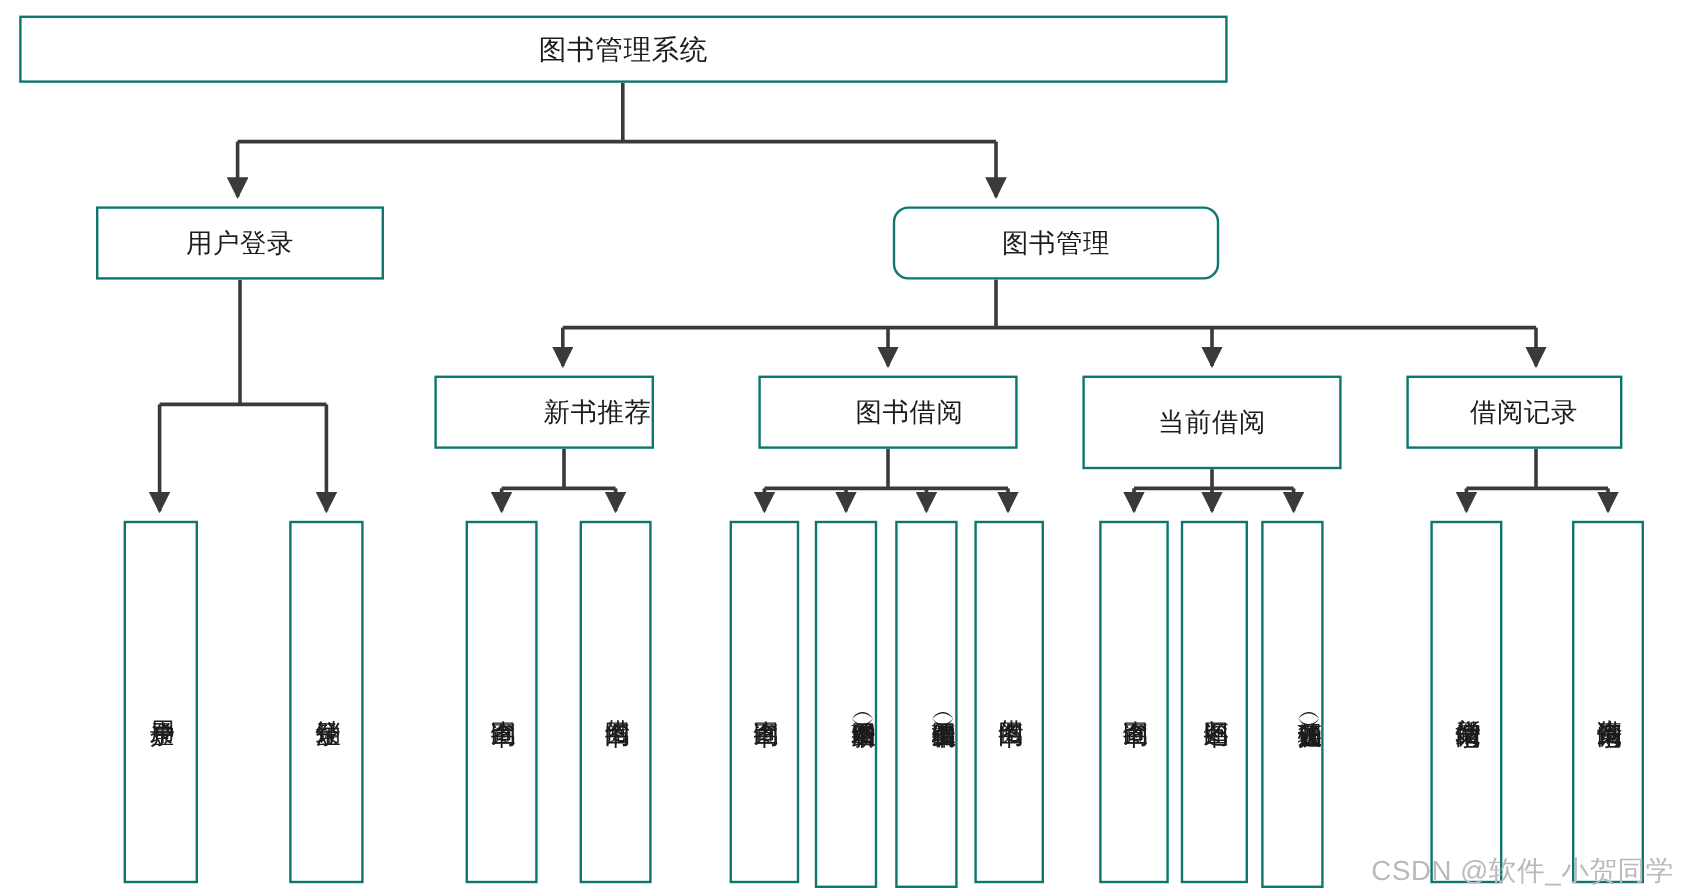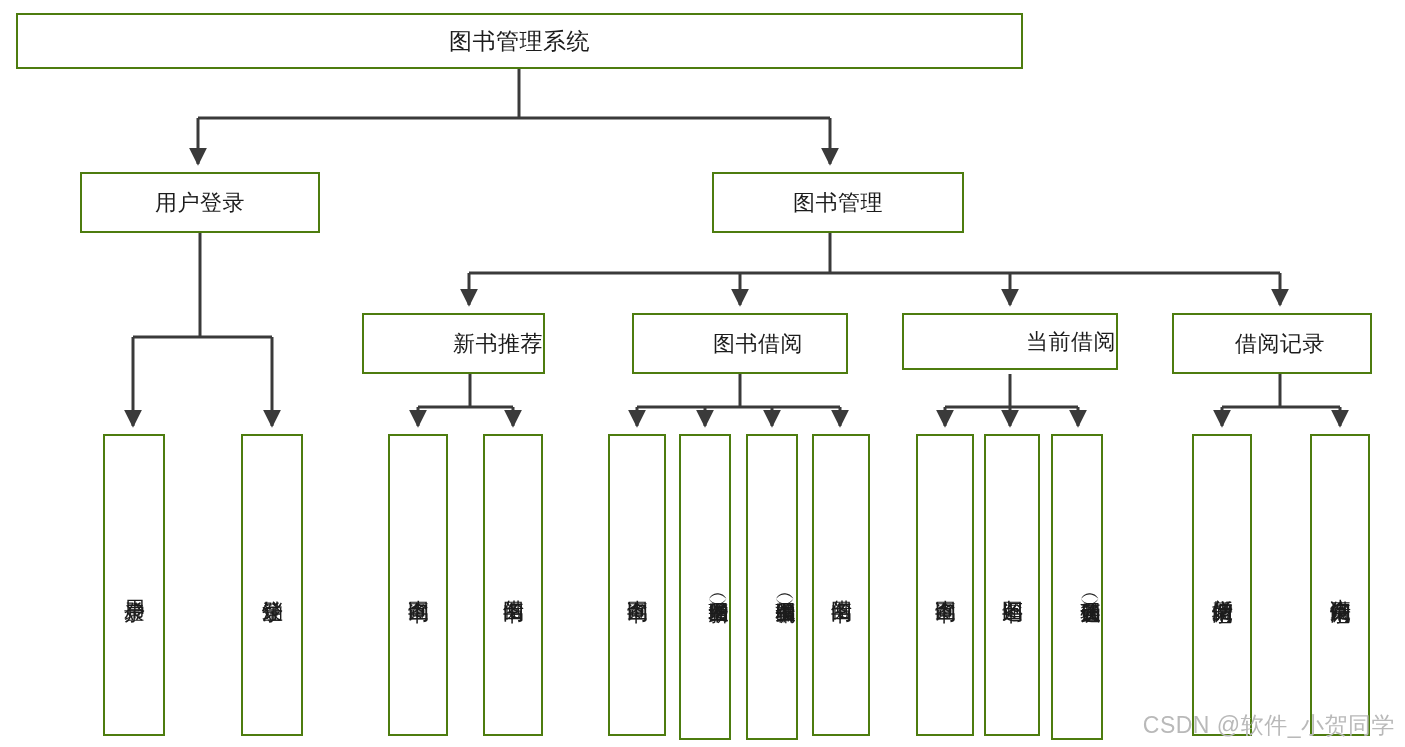--- a/index.html
+++ b/index.html
@@ -21,21 +21,21 @@
     position: absolute;
     left: 0;
     top: 0;
     width: 1405px;
     height: 747px;
     pointer-events: none;
   }
   .node {
     position: absolute;
     box-sizing: border-box;
-    border: 2px solid #4d7c0f;
+    border: 2px solid #0f766e;
     background: #ffffff;
     display: flex;
     align-items: center;
     justify-content: center;
     color: #1c1c1c;
   }
   .node.horiz {
     font-size: 22px;
     line-height: 1.15;
     letter-spacing: 0.5px;
@@ -125,34 +125,34 @@
     </g>
   </svg>
 
   <div class="node horiz root" style="left:16px; top:13px; width:1007px; height:56px;">
     <span class="label">图书管理系统</span>
   </div>
 
   <div class="node horiz" style="left:80px; top:172px; width:240px; height:61px;">
     <span class="label">用户登录</span>
   </div>
-  <div class="node horiz" style="left:712px; top:172px; width:252px; height:61px;">
+  <div class="node horiz" style="left:744px; top:172px; width:272px; height:61px;border-radius:13px;">
     <span class="label">图书管理</span>
   </div>
 
   <div class="node horiz" style="left:362px; top:313px; width:183px; height:61px;justify-content:flex-end;">
     <span class="label">新书推荐</span>
   </div>
   <div class="node horiz" style="left:632px; top:313px; width:216px; height:61px;padding-left:36px;">
     <span class="label">图书借阅</span>
   </div>
-  <div class="node horiz" style="left:902px; top:313px; width:216px; height:57px;justify-content:flex-end;">
+  <div class="node horiz" style="left:902px; top:313px; width:216px; height:78px;">
     <span class="label">当前借阅</span>
   </div>
-  <div class="node horiz" style="left:1172px; top:313px; width:200px; height:61px;padding-left:16px;">
+  <div class="node horiz" style="left:1172px; top:313px; width:180px; height:61px;padding-left:16px;">
     <span class="label">借阅记录</span>
   </div>
 
   <div class="node vert" style="left:103px; top:434px; width:62px; height:302px;">
     <span class="label">用户登录</span>
   </div>
   <div class="node vert" style="left:241px; top:434px; width:62px; height:302px;">
     <span class="label">注销登录</span>
   </div>
 

